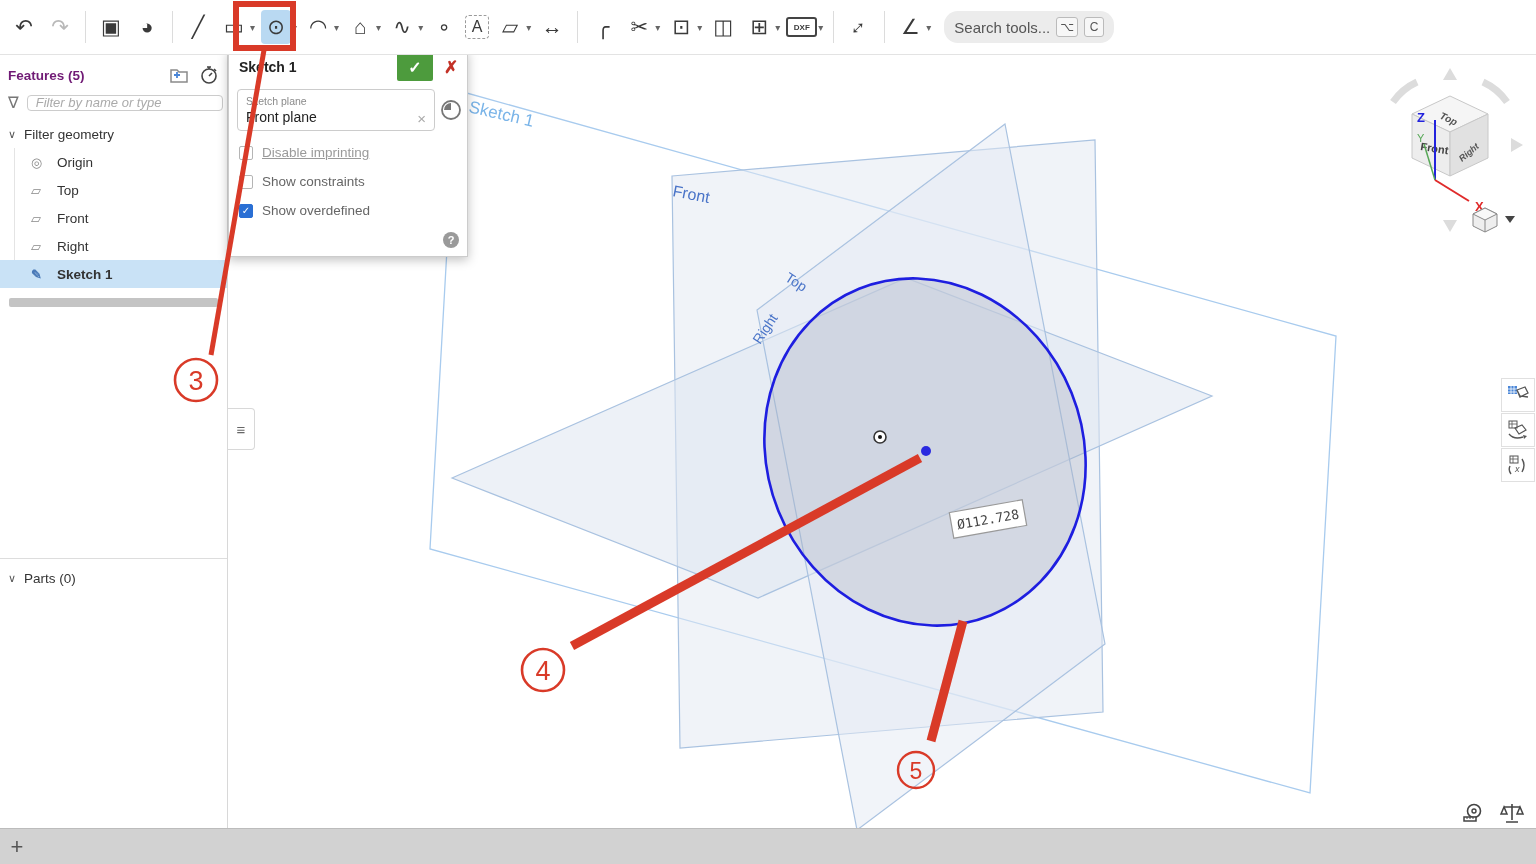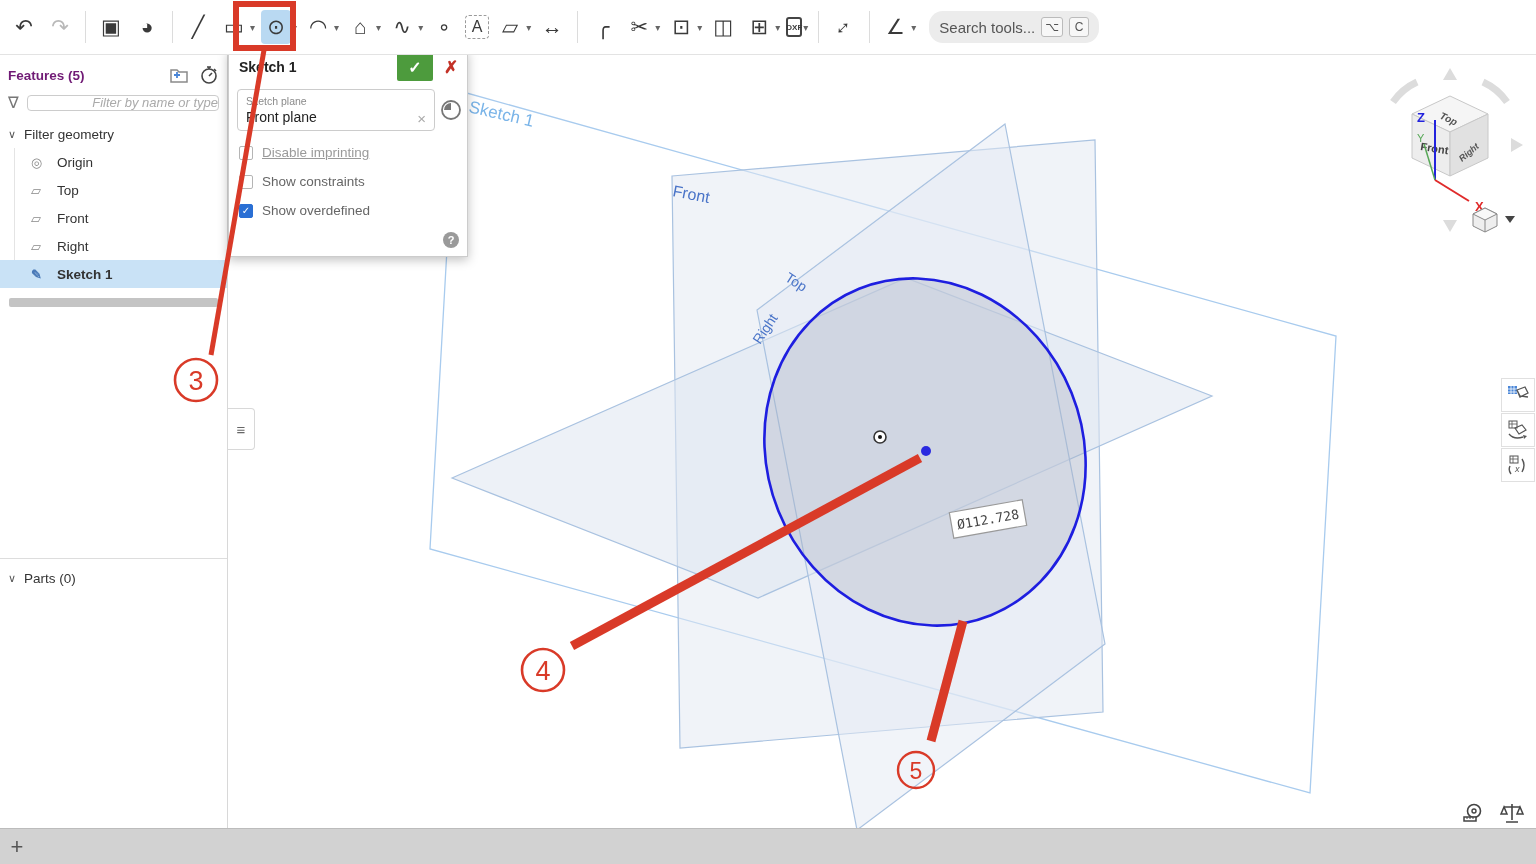--- a/index.html
+++ b/index.html
@@ -12,38 +12,38 @@
     background:#fff; border-bottom:1px solid #e3e3e3; display:flex; align-items:center; padding-left:6px; z-index:20; }
   #toolbar-items { display:flex; align-items:center; height:100%; }
   .tb-btn { display:flex; align-items:center; height:40px; padding:0 3px; border-radius:4px; cursor:pointer; }
   .tb-glyph { display:inline-flex; align-items:center; justify-content:center; width:30px; height:34px;
     font-size:21px; color:#3a3a3a; border-radius:4px; }
   .tb-btn.active .tb-glyph { background:#b9d9f2; }
   .tb-btn.disabled .tb-glyph { color:#b9b9b9; }
   .tb-glyph.boxed { font-size:16px; border:1px dashed #9a9a9a; width:24px; height:24px; }
   .tb-glyph.rot45 { transform:rotate(45deg); }
   .tb-glyph.tb-text { font-size:8px; font-weight:bold; border:2px solid #444; border-radius:3px;
-    width:16px; height:20px; letter-spacing:0; }
+    width:31px; height:20px; letter-spacing:0; }
   .tb-chev { font-size:10px; color:#666; margin-left:1px; }
   .tb-sep { width:1px; height:32px; background:#dcdcdc; margin:0 7px; }
   #search-tools { display:flex; align-items:center; margin-left:10px; background:#ececec; border-radius:14px;
     height:32px; padding:0 10px; color:#555; font-size:15px; cursor:pointer; }
   #search-tools .key { display:inline-flex; align-items:center; justify-content:center; min-width:20px; height:20px;
     background:#f7f7f7; border:1px solid #bbb; border-radius:3px; font-size:12px; color:#555; margin-left:6px; padding:0 3px; }
 
   
   #left-panel { position:absolute; left:0; top:55px; width:228px; height:773px; background:#fff;
     border-right:1px solid #d8d8d8; z-index:5; }
   .fp-header { display:flex; align-items:center; padding:10px 8px 6px 8px; }
   .fp-title { font-weight:bold; font-size:13.5px; color:#701a75; flex:1; }
   .fp-hicon { margin-left:10px; cursor:pointer; display:inline-flex; }
   .fp-filter { display:flex; align-items:center; padding:2px 8px 8px 8px; }
   .funnel { font-size:16px; color:#777; margin-right:8px; cursor:pointer; }
-  #filter-input { flex:1; height:16px; border:1px solid #ccc; border-radius:4px; padding:0 0;
-    font-size:13px; font-style:italic; color:#555; outline:none;text-align:right; }
+  #filter-input { flex:1; height:16px; border:1px solid #ccc; border-radius:4px; padding:0 8px;
+    font-size:13px; font-style:italic; color:#555; outline:none; }
   #filter-input::placeholder { color:#aaa; font-style:italic; }
   .tree-group { display:flex; align-items:center; height:28px; padding-left:8px; font-size:13.5px; color:#333; cursor:pointer; }
   .tree-group .chev { font-size:11px; color:#555; margin-right:8px; }
   .tree-items { border-left:1px solid #e4e4e4; margin-left:14px; }
   .tree-row { display:flex; align-items:center; height:28px; padding-left:16px; font-size:13.5px; color:#333; cursor:pointer; }
   .tree-row .t-icon { width:20px; font-size:13px; color:#8a8a8a; margin-right:6px; }
   .tree-row.selected { background:#c9e2f6; font-weight:bold; margin-left:-15px; padding-left:31px; }
   .tree-row.selected .t-icon { color:#4a7ab8; }
   #panel-scrollbar { height:9px; background:#c4c4c4; border-radius:2px; margin:10px 9px 0 9px; cursor:pointer; }
   .parts-section { position:absolute; top:503px; left:0; right:0; border-top:1px solid #ddd; }

